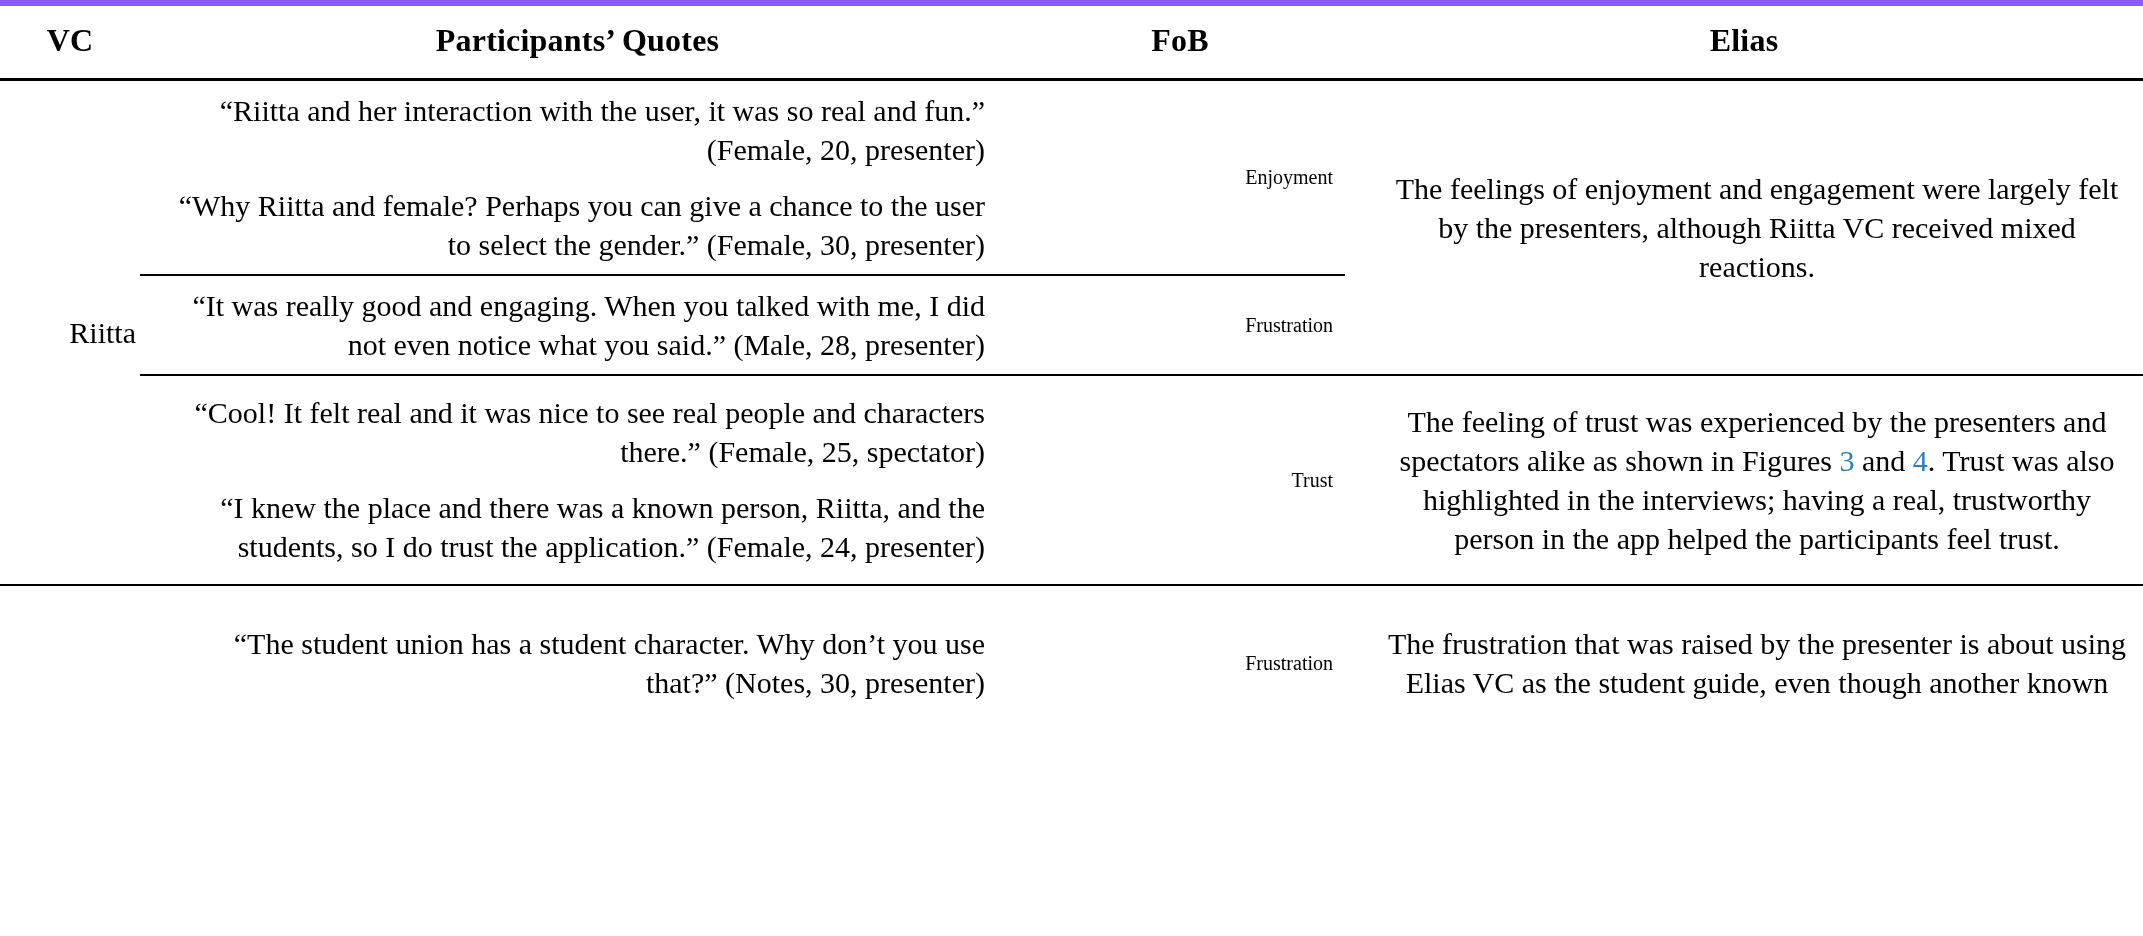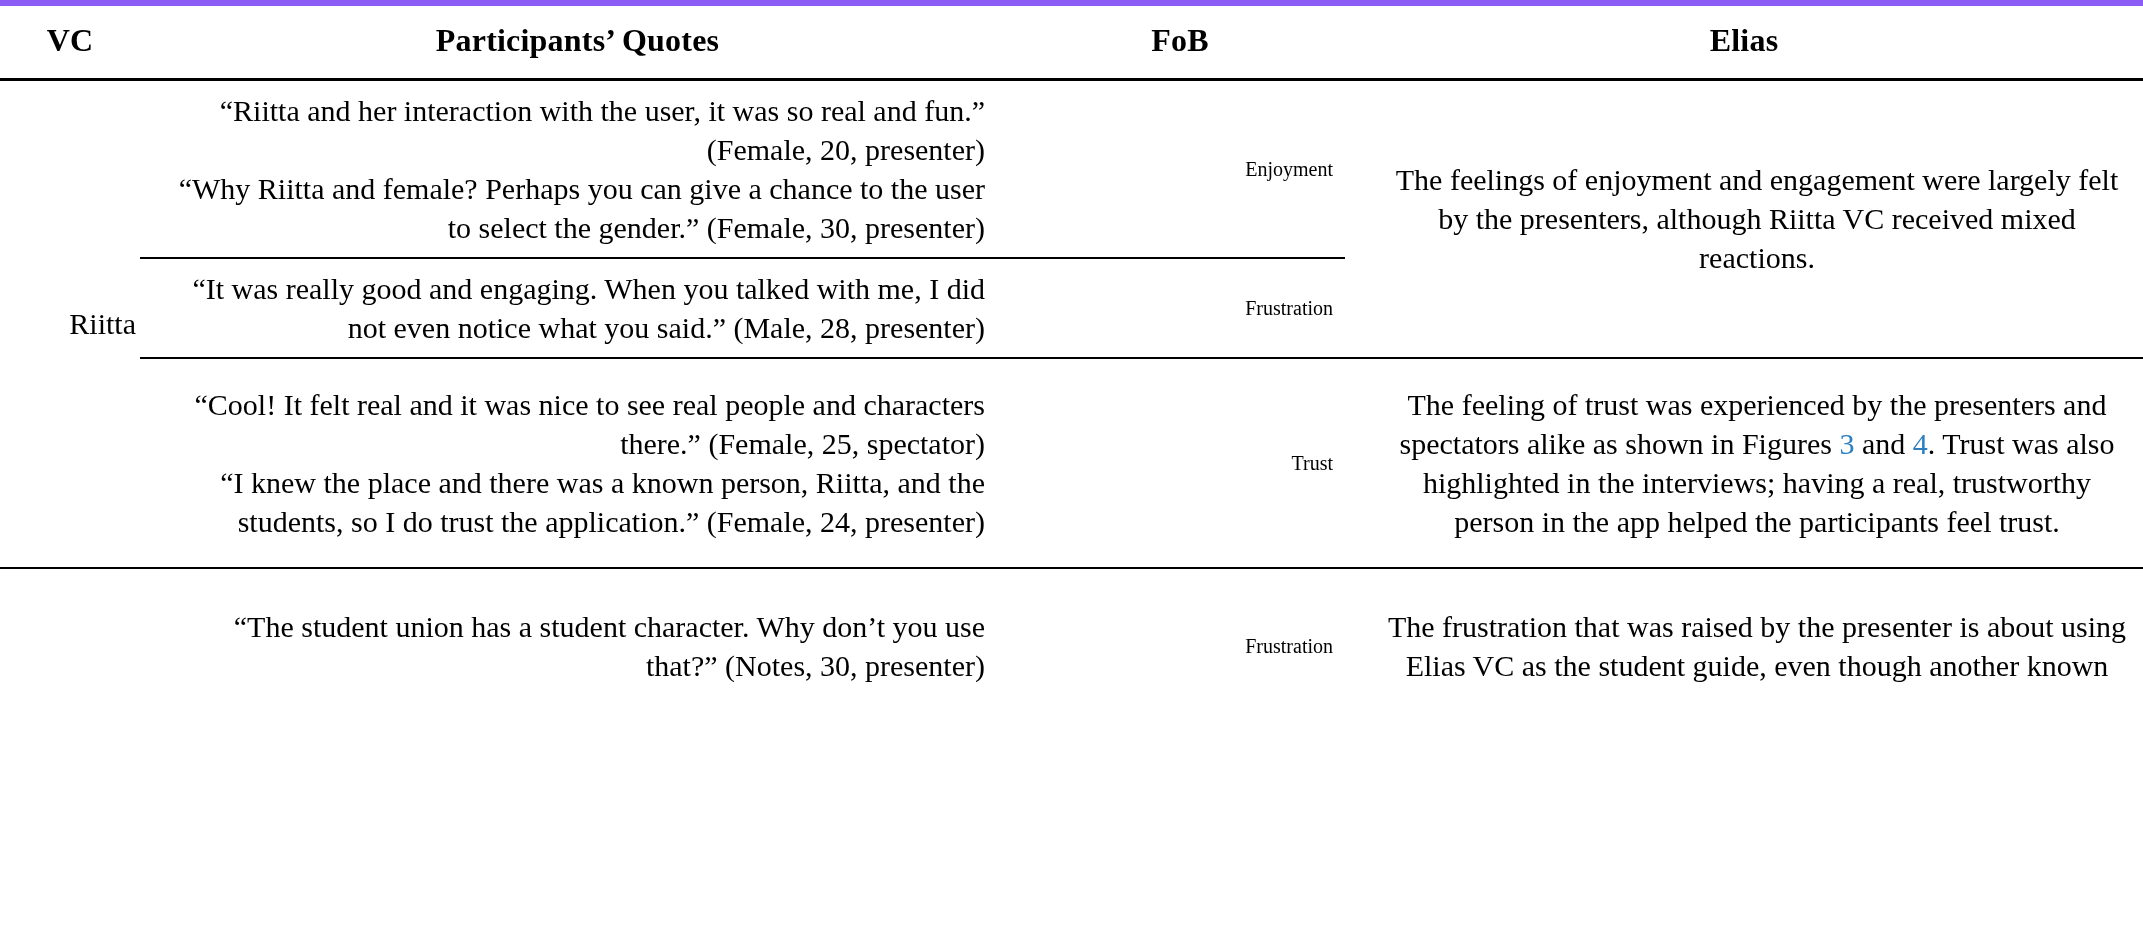--- a/index.html
+++ b/index.html
@@ -81,21 +81,21 @@
   }
   .cell-fob {
     font-size: 20px;
   }
 
   .quote-block {
     margin: 0;
     padding: 0;
   }
   .quote-block + .quote-block {
-    margin-top: 0px;
+    margin-top: 17px;
   }
 
   .note-block {
     margin: 16px;
   }
 
   a.figref, .figref {
     color: #2d7fc1;
     text-decoration: none;
   }

